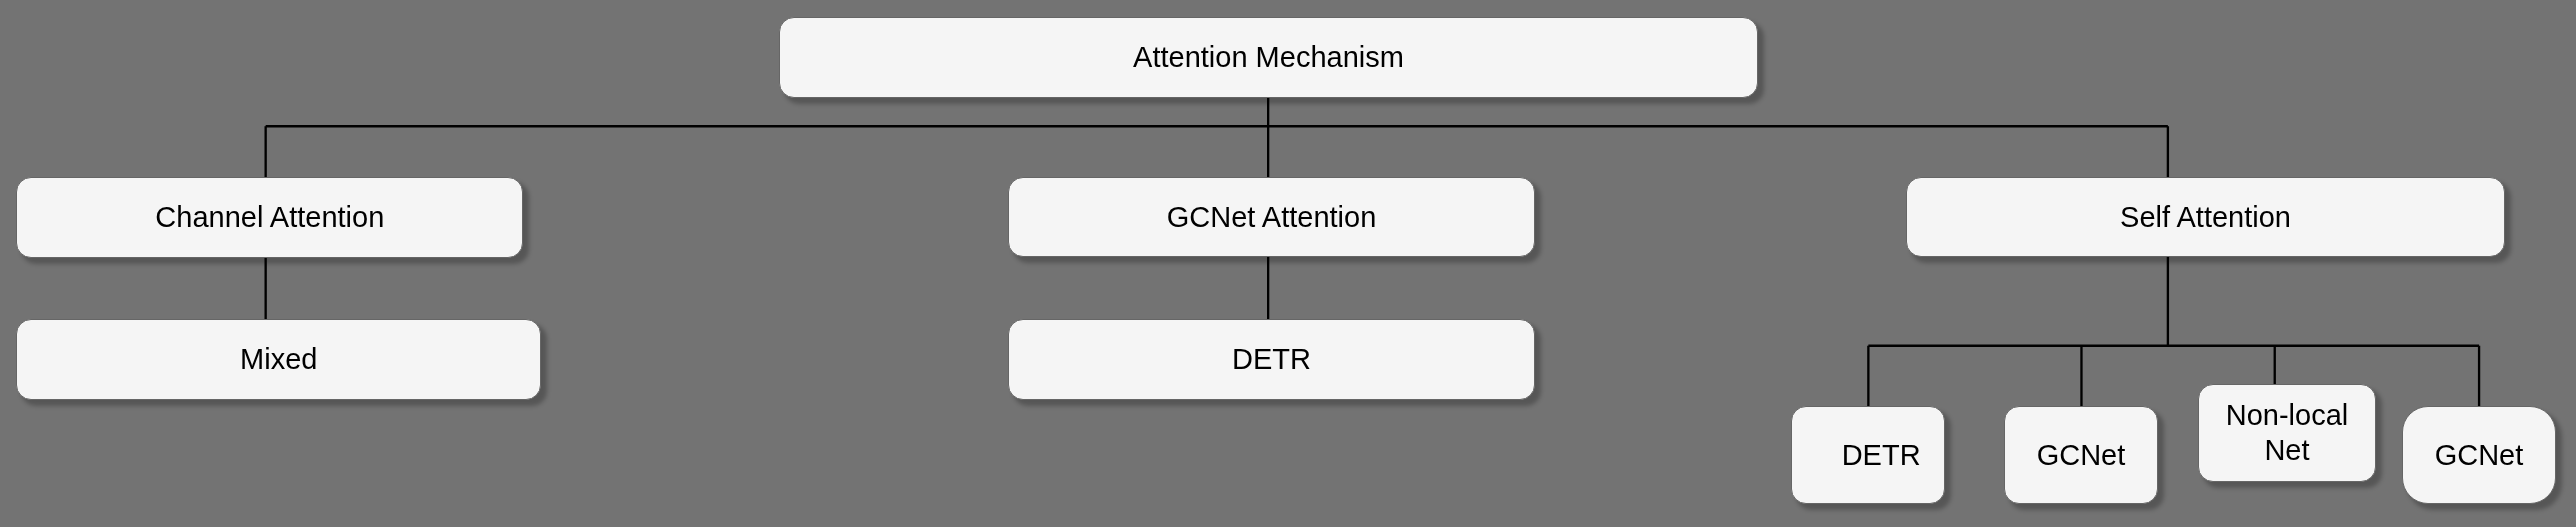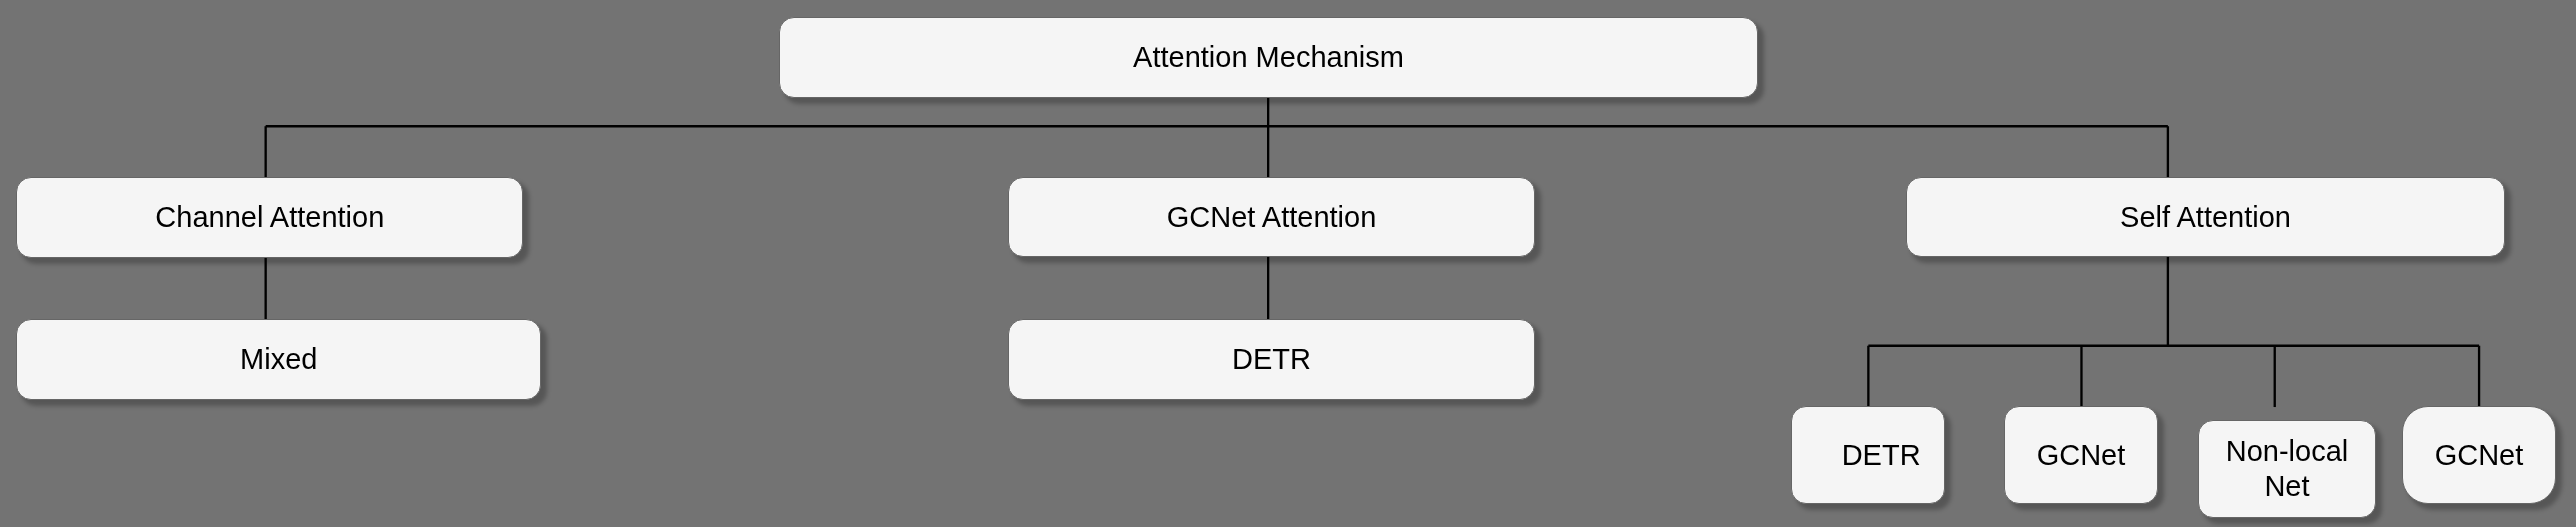--- a/index.html
+++ b/index.html
@@ -41,21 +41,21 @@
   }
   
   .n-root     { left: 779px; top:  17px; width: 979px; height: 81px; }
   .n-channel  { left:   16.3px; top: 177px; width:  507px; height: 81px; }
   .n-mixed    { left: 1008px; top: 177px; width:  527px; height: 80px; }
   .n-self     { left: 1906px; top: 177px; width:  599px; height: 80px; }
   .n-senet    { left:   16.3px; top: 319px; width:  525px; height: 81px; }
   .n-cbam     { left: 1008px; top: 319px; width:  527px; height: 81px; }
   .n-detr     { left: 1791px; top: 406px; width:  154px; height: 98px; padding-left: 32px; }
   .n-botnet   { left: 2004px; top: 406px; width:  154px; height: 98px; }
-  .n-nonlocal { left: 2198px; top: 420px; width:  178px; height: 98px; }
+  .n-nonlocal { left: 2198px; top: 384px; width:  178px; height: 98px; }
   .n-gcnet    { left: 2402px; top: 406px; width:  154px; height: 98px; border-radius: 26px; }
 </style>
 </head>
 <body>
 
 <div id="canvas">
 
   <svg id="edges" viewBox="0 0 4412 904" xmlns="http://www.w3.org/2000/svg" stroke="#000000" stroke-width="4" fill="none">
 
     <line x1="2172" y1="167" x2="2172" y2="216"></line>

